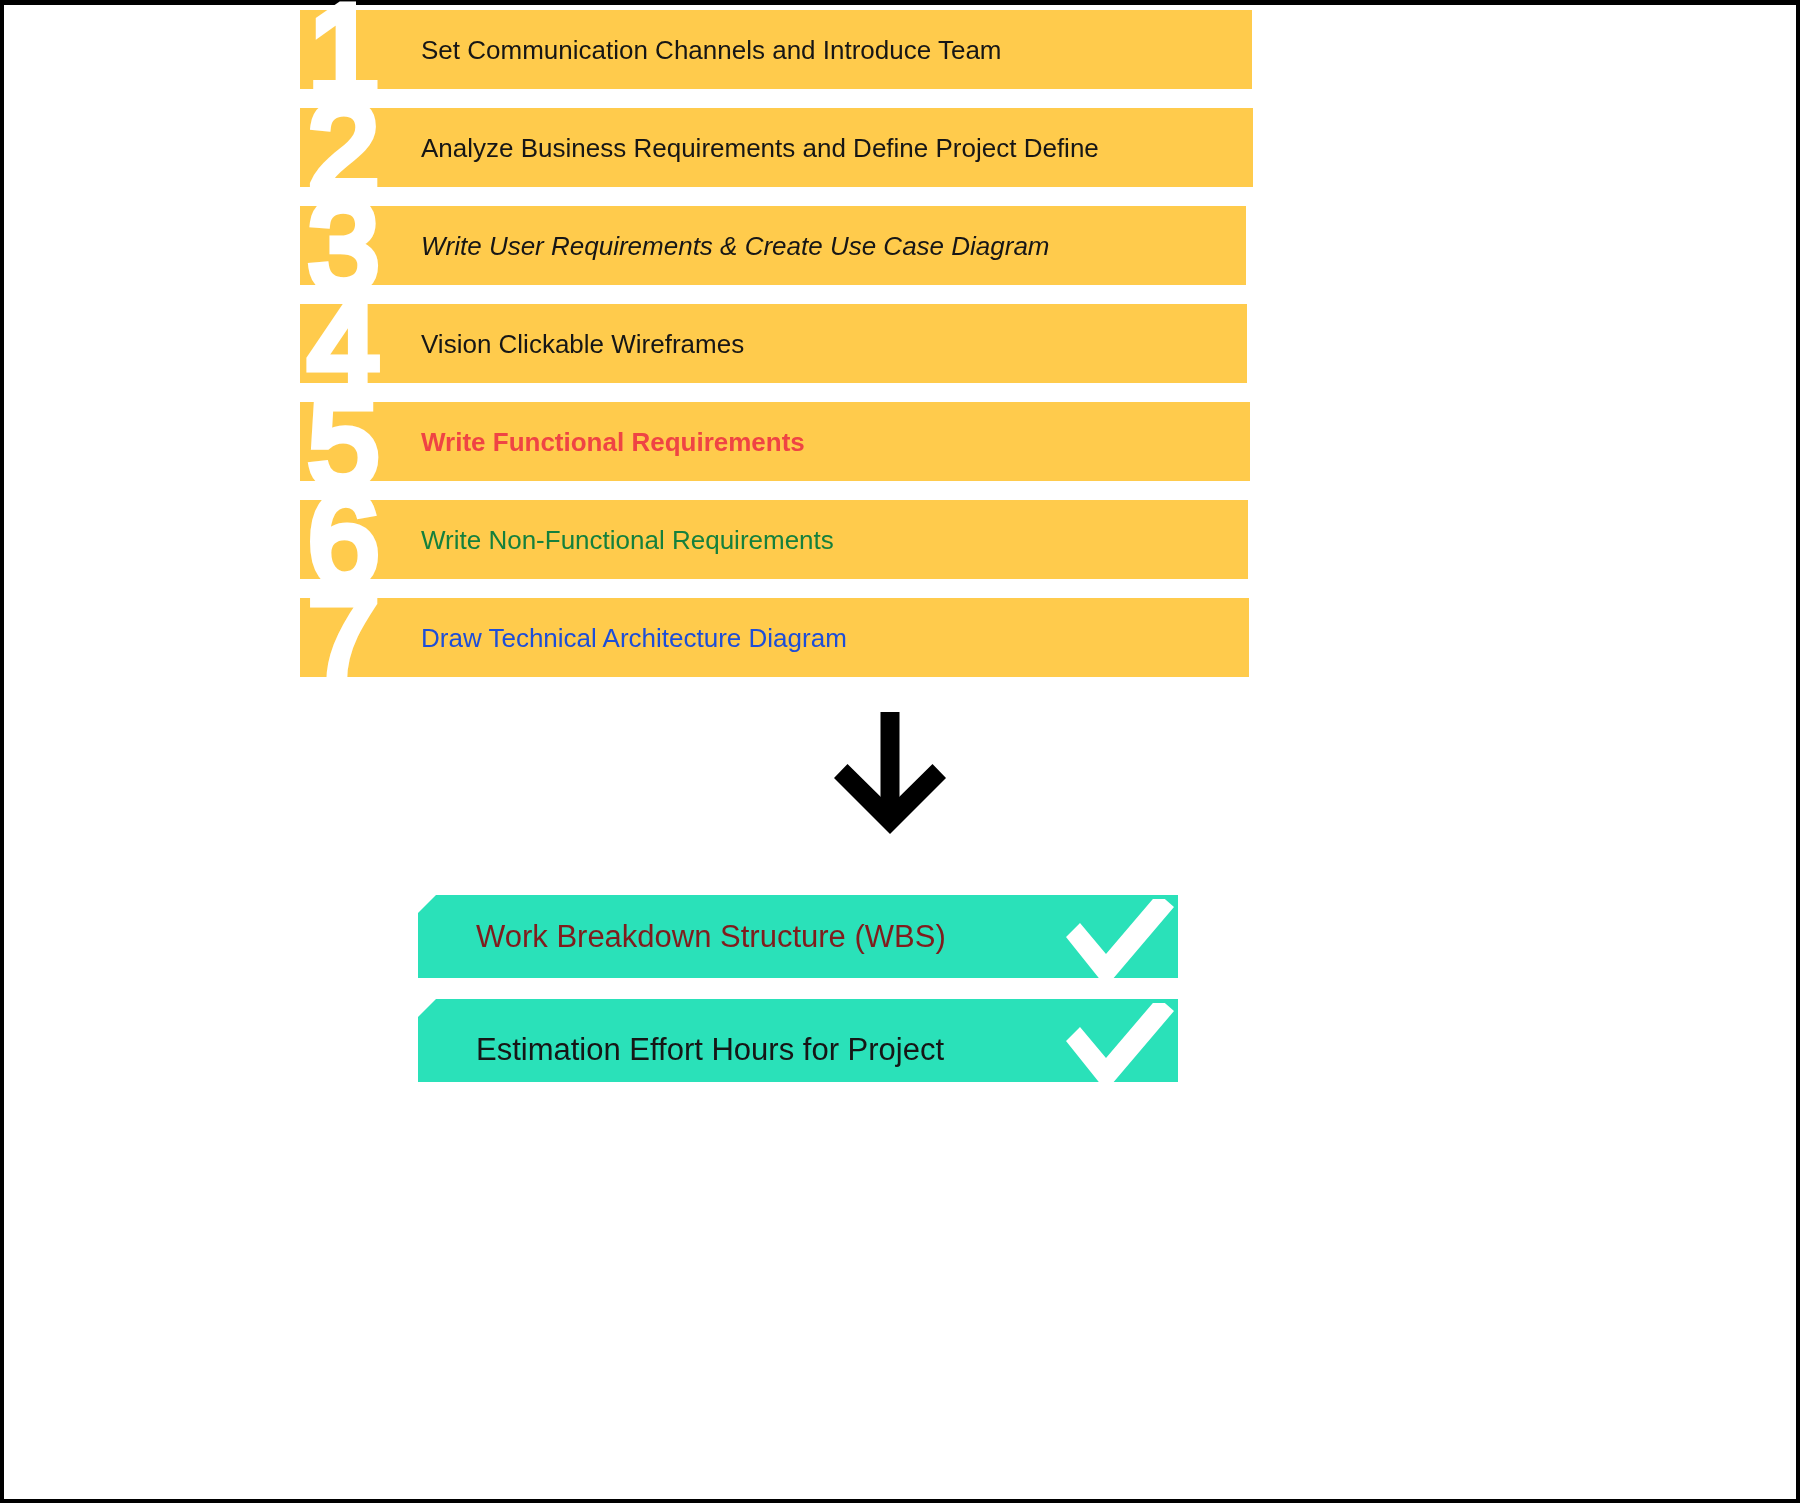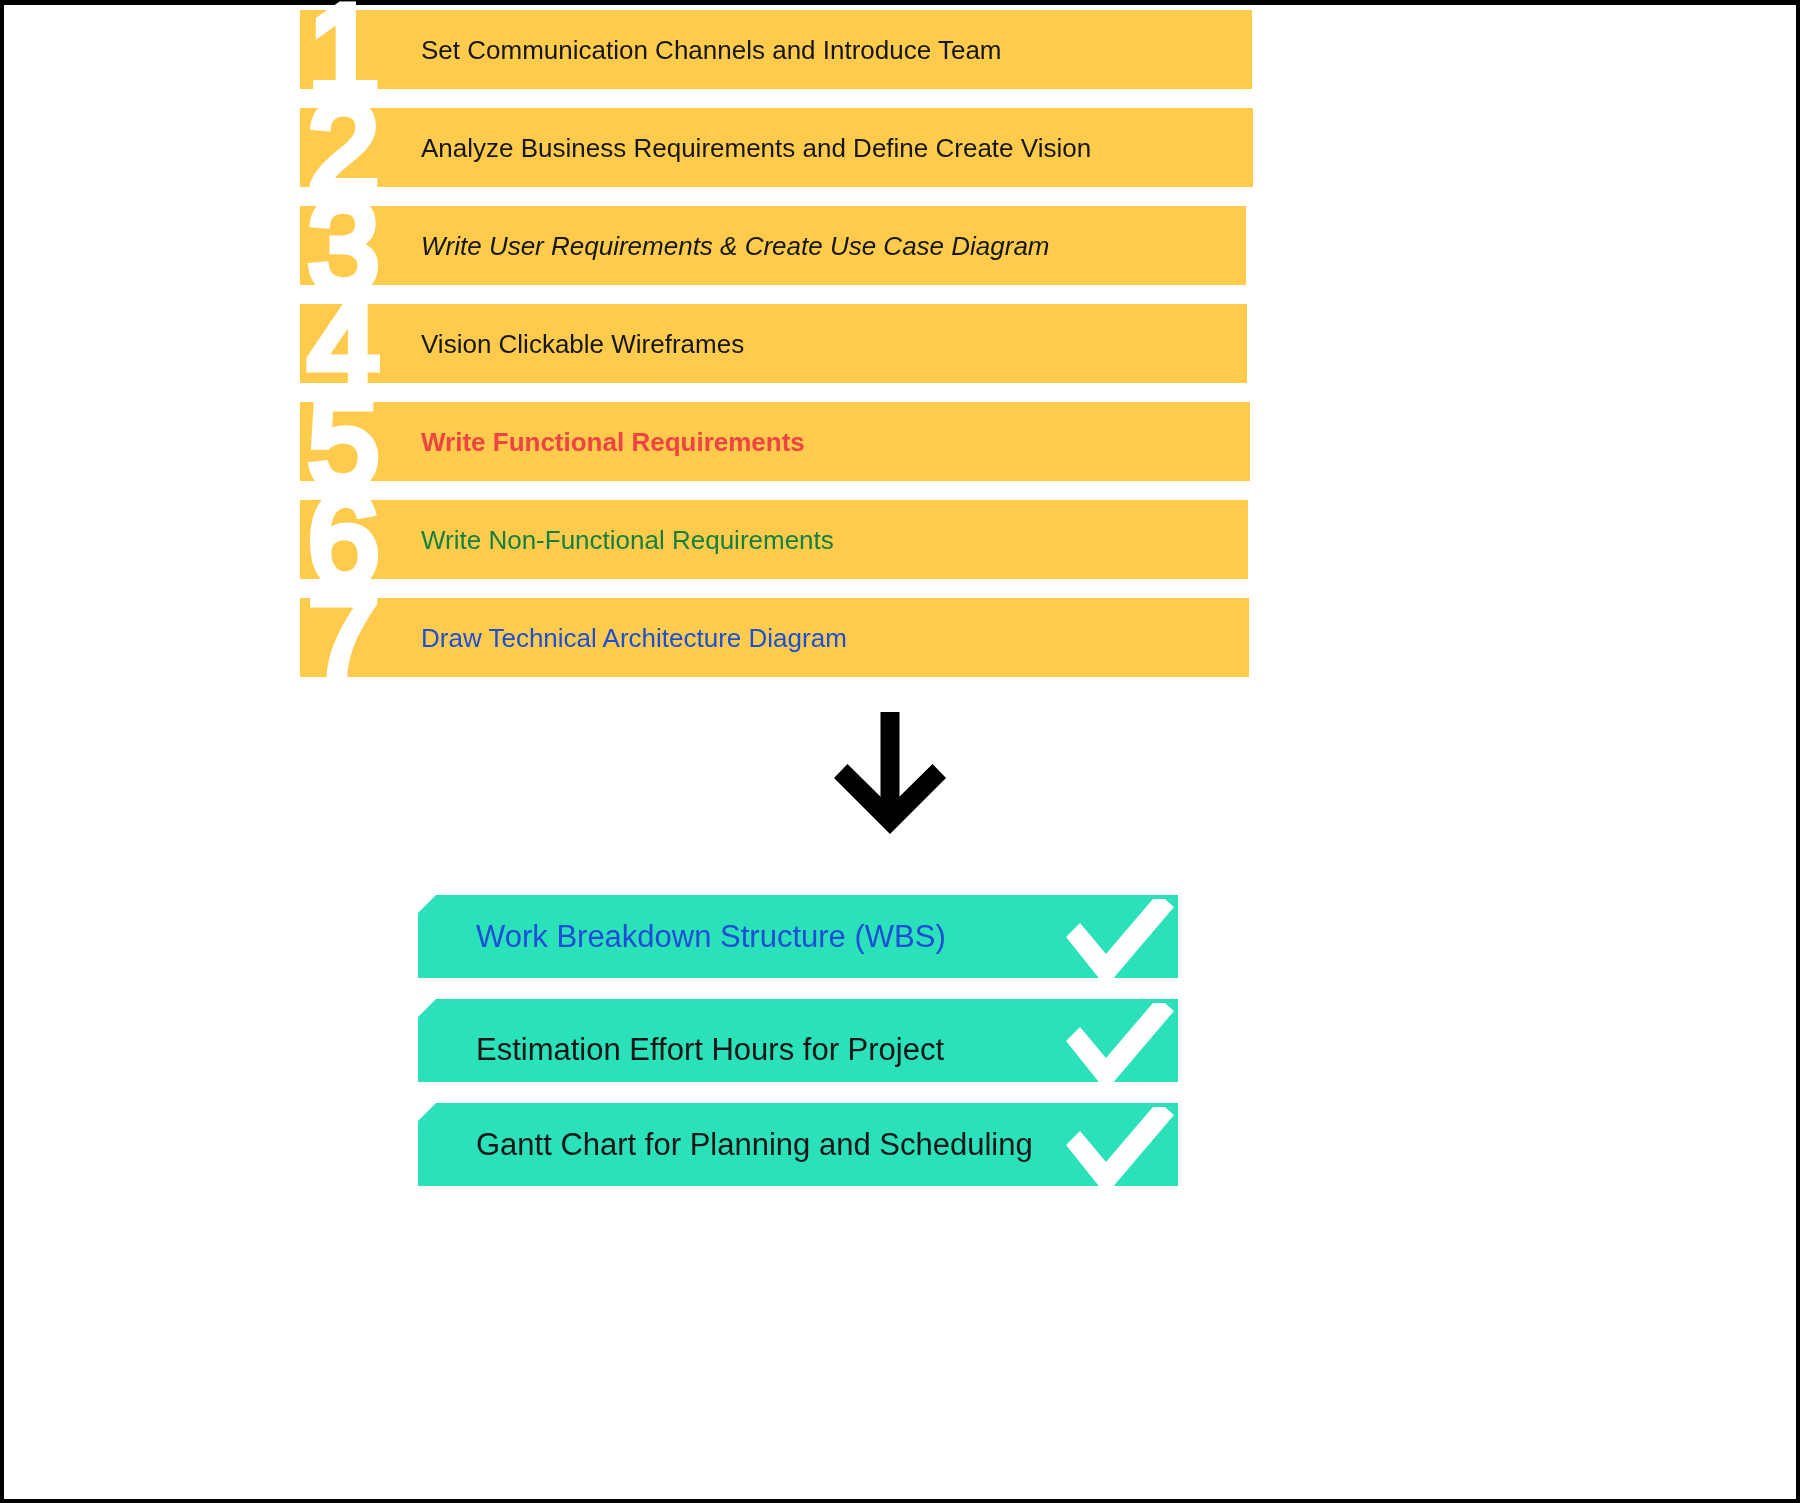--- a/index.html
+++ b/index.html
@@ -73,21 +73,21 @@
 
   <div class="yellow-list" id="yellow-list">
       <div class="yrow" style="top: 10px; width: 952px;">
         <div class="ybar" style="width: 952px; background: rgb(255, 203, 76);"></div>
         <div class="ynum" style="color: rgb(255, 255, 255); -webkit-text-stroke: 9px rgb(255, 255, 255);">1</div>
         <div class="ylabel" style="color: rgb(22, 22, 22);">Set Communication Channels and Introduce Team</div>
       </div>
       <div class="yrow" style="top: 108px; width: 953px;">
         <div class="ybar" style="width: 953px; background: rgb(255, 203, 76);"></div>
         <div class="ynum" style="color: rgb(255, 255, 255); -webkit-text-stroke: 9px rgb(255, 255, 255);">2</div>
-        <div class="ylabel" style="color: rgb(22, 22, 22);">Analyze Business Requirements and Define Create Vision</div>
+        <div class="ylabel" style="color: rgb(22, 22, 22);">Analyze Business Requirements and Define Project Define</div>
       </div>
       <div class="yrow" style="top: 206px; width: 946px;">
         <div class="ybar" style="width: 946px; background: rgb(255, 203, 76);"></div>
         <div class="ynum" style="color: rgb(255, 255, 255); -webkit-text-stroke: 9px rgb(255, 255, 255);">3</div>
         <div class="ylabel" style="color: rgb(22, 22, 22); font-style: italic;">Write User Requirements &amp; Create Use Case Diagram</div>
       </div>
       <div class="yrow" style="top: 304px; width: 947px;">
         <div class="ybar" style="width: 947px; background: rgb(255, 203, 76);"></div>
         <div class="ynum" style="color: rgb(255, 255, 255); -webkit-text-stroke: 9px rgb(255, 255, 255);">4</div>
         <div class="ylabel" style="color: rgb(22, 22, 22);">Vision Clickable Wireframes</div>
@@ -114,38 +114,29 @@
       <path d="M60.5 0 H79.5 V96 H60.5 Z" fill="#000000"></path>
       <path d="M14 66 L27.5 52 L70 94 L112.5 52 L126 66 L70 122 Z" fill="#000000"></path>
     </svg>
   </div>
 
   <div class="green-list" id="green-list">
       <div class="grow" style="top: 0px;">
         <div class="gshape"><svg width="760" height="83" viewBox="0 0 760 83" xmlns="http://www.w3.org/2000/svg">
             <path d="M18 83 L0 83 L0 18 L18 0 L760 0 L760 83 Z" fill="#2AE1B9"></path>
           </svg></div>
-        <div class="glabel" style="color: #1d4ed8; text-align: right;">Work Breakdown Structure (WBS)</div>
+        <div class="glabel" style="color: #7f1d1d; text-align: right;">Work Breakdown Structure (WBS)</div>
         <div class="gcheck"><svg width="120" height="92" viewBox="0 0 120 92" xmlns="http://www.w3.org/2000/svg">
             <path d="M8 38 L22 24 L48 55 L100 -6 L116 8 L48 88 Z" fill="#FFFFFF"></path>
           </svg></div>
       </div>
       <div class="grow" style="top: 104px;">
         <div class="gshape"><svg width="760" height="83" viewBox="0 0 760 83" xmlns="http://www.w3.org/2000/svg">
             <path d="M18 83 L0 83 L0 18 L18 0 L760 0 L760 83 Z" fill="#2AE1B9"></path>
           </svg></div>
         <div class="glabel" style="color: rgb(22, 22, 22); margin-top: 9px;">Estimation Effort Hours for Project</div>
         <div class="gcheck"><svg width="120" height="92" viewBox="0 0 120 92" xmlns="http://www.w3.org/2000/svg">
             <path d="M8 38 L22 24 L48 55 L100 -6 L116 8 L48 88 Z" fill="#FFFFFF"></path>
           </svg></div>
       </div>
-      <div class="grow" style="top: 208px;">
-        <div class="gshape"><svg width="760" height="83" viewBox="0 0 760 83" xmlns="http://www.w3.org/2000/svg">
-            <path d="M18 83 L0 83 L0 18 L18 0 L760 0 L760 83 Z" fill="#2AE1B9"></path>
-          </svg></div>
-        <div class="glabel" style="color: rgb(22, 22, 22);">Gantt Chart for Planning and Scheduling</div>
-        <div class="gcheck"><svg width="120" height="92" viewBox="0 0 120 92" xmlns="http://www.w3.org/2000/svg">
-            <path d="M8 38 L22 24 L48 55 L100 -6 L116 8 L48 88 Z" fill="#FFFFFF"></path>
-          </svg></div>
-      </div>
     </div>
 
 </div>
 
 </body></html>

